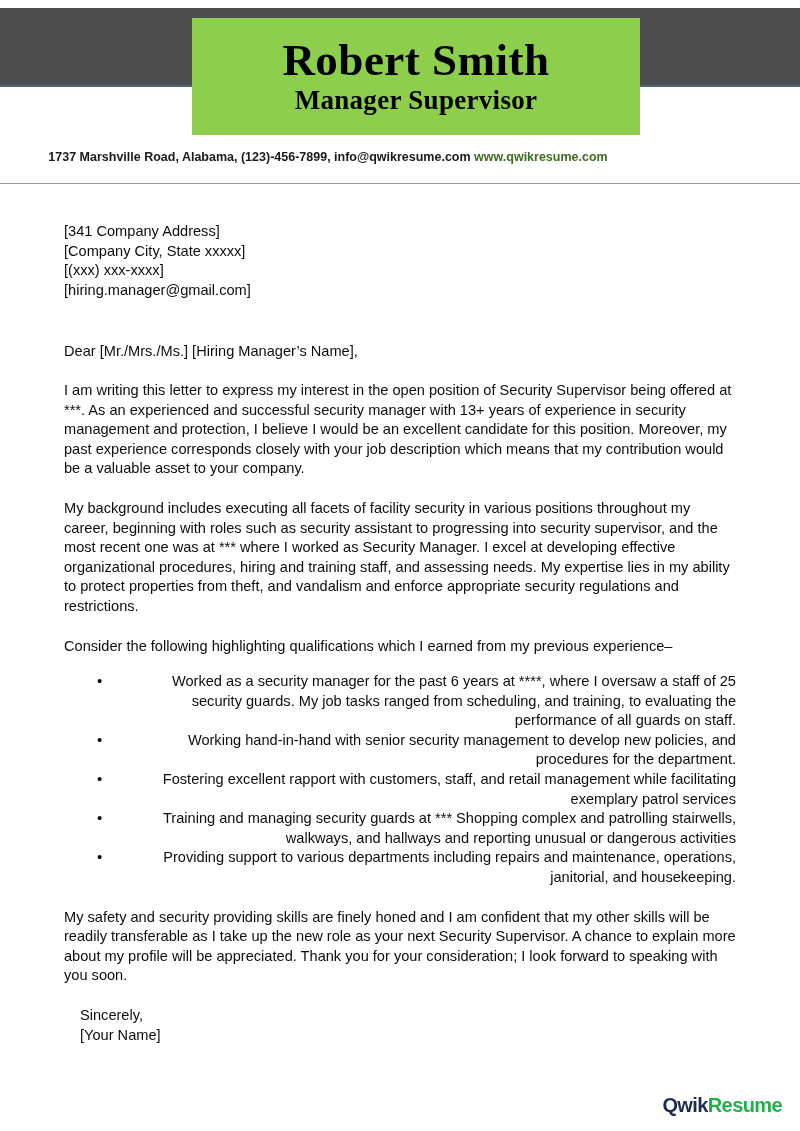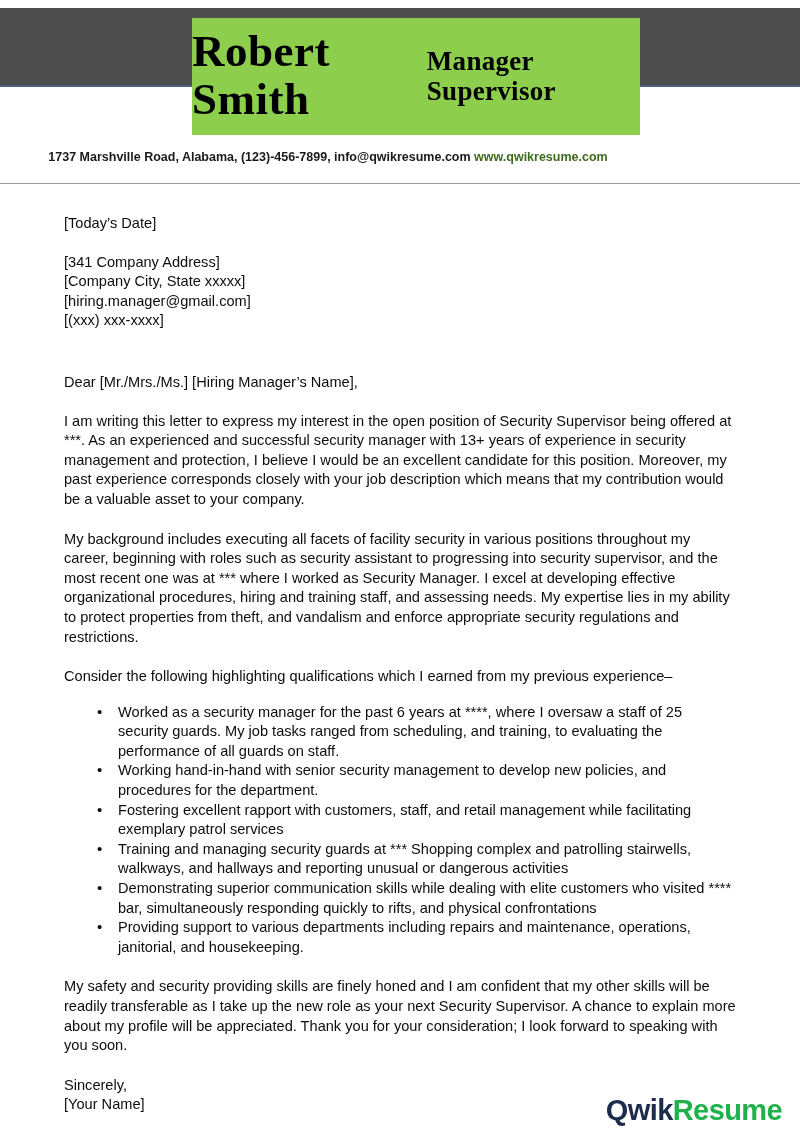--- a/index.html
+++ b/index.html
@@ -31,21 +31,21 @@
     border-bottom: 2px solid #4d6480;
   }
   .name-box {
     position: absolute;
     left: 192px;
     top: 18px;
     width: 448px;
     height: 117px;
     background: #8dce4c;
     display: flex;
-    flex-direction: row;
+    flex-direction: column;
     align-items: center;
     justify-content: center;
     z-index: 3;
   }
   .name-text {
     font-family: "Liberation Serif", serif;
     font-weight: bold;
     font-size: 45px;
     line-height: 1.05;
     color: #000000;
@@ -108,37 +108,38 @@
     margin: 0 0 20px 0;
     text-align: left;
   }
   .para.tight {
     margin-bottom: 16px;
   }
   ul.quals {
     list-style: none;
     margin: 0 0 20px 0;
     padding: 0;
+    text-align: right;
   }
   ul.quals li {
     position: relative;
     padding-left: 54px;
     margin-bottom: 0px;
   }
   ul.quals li::before {
     content: "\2022";
     position: absolute;
     left: 33px;
     top: -1px;
     font-size: 15px;
     line-height: 19.6px;
   }
   .closing { margin: 0 0 20px 0; }
   .signoff { margin: 0; }
-  .signoff div { white-space: nowrap; }
+  .signoff div { white-space: nowrap; margin-left: 16px; }
 
   
   .footer {
     position: absolute;
     left: 0;
     top: 1092px;
     width: 800px;
     height: 39px;
   }
   .footer-copy {
@@ -153,21 +154,21 @@
   }
   .footer-copy a {
     color: #1155cc;
     text-decoration: underline;
     font-weight: bold;
   }
   .logo {
     position: absolute;
     right: 18px;
     top: 2px;
-    font-size: 29px;
+    font-size: 20px;
     font-weight: bold;
     letter-spacing: -0.6px;
     white-space: nowrap;
   }
   .logo .qwik { color: #1d2b4c; }
   .logo .resume { color: #21b04b; }
 </style>
 </head>
 <body>
 
@@ -181,43 +182,41 @@
 
   <div class="contact-line">
     <span>1737 Marshville Road, Alabama, (123)-456-7899, info@qwikresume.com</span><span>&nbsp;</span><span class="contact-web">www.qwikresume.com</span>
   </div>
 
   <div class="header-rule"></div>
 </div>
 
 <div class="letter">
 
-  <div class="addr-date">[Today’s Date]</div>
 
   <div class="addr-block">
     <div>[341 Company Address]</div>
     <div>[Company City, State xxxxx]</div>
+    <div>[(xxx) xxx-xxxx]</div>
     <div>[hiring.manager@gmail.com]</div>
-    <div>[(xxx) xxx-xxxx]</div>
   </div>
 
   <div class="salutation">Dear [Mr./Mrs./Ms.] [Hiring Manager’s Name],</div>
 
   <p class="para">I am writing this letter to express my interest in the open position of Security Supervisor being offered at ***. As an experienced and successful security manager with 13+ years of experience in security management and protection, I believe I would be an excellent candidate for this position. Moreover, my past experience corresponds closely with your job description which means that my contribution would be a valuable asset to your company.</p>
 
   <p class="para">My background includes executing all facets of facility security in various positions throughout my career, beginning with roles such as security assistant to progressing into security supervisor, and the most recent one was at *** where I worked as Security Manager. I excel at developing effective organizational procedures, hiring and training staff, and assessing needs. My expertise lies in my ability to protect properties from theft, and vandalism and enforce appropriate security regulations and restrictions.</p>
 
   <p class="para tight">Consider the following highlighting qualifications which I earned from my previous experience–</p>
 
   <ul class="quals">
     <li>Worked as a security manager for the past 6 years at ****, where I oversaw a staff of 25 security guards. My job tasks ranged from scheduling, and training, to evaluating the performance of all guards on staff.</li>
     <li>Working hand-in-hand with senior security management to develop new policies, and procedures for the department.</li>
     <li>Fostering excellent rapport with customers, staff, and retail management while facilitating exemplary patrol services</li>
     <li>Training and managing security guards at *** Shopping complex and patrolling stairwells, walkways, and hallways and reporting unusual or dangerous activities</li>
-    <li>Demonstrating superior communication skills while dealing with elite customers who visited **** bar, simultaneously responding quickly to rifts, and physical confrontations</li>
     <li>Providing support to various departments including repairs and maintenance, operations, janitorial, and housekeeping.</li>
   </ul>
 
   <p class="closing">My safety and security providing skills are finely honed and I am confident that my other skills will be readily transferable as I take up the new role as your next Security Supervisor. A chance to explain more about my profile will be appreciated. Thank you for your consideration; I look forward to speaking with you soon.</p>
 
   <div class="signoff">
     <div>Sincerely,</div>
     <div>[Your Name]</div>
   </div>
 </div>

